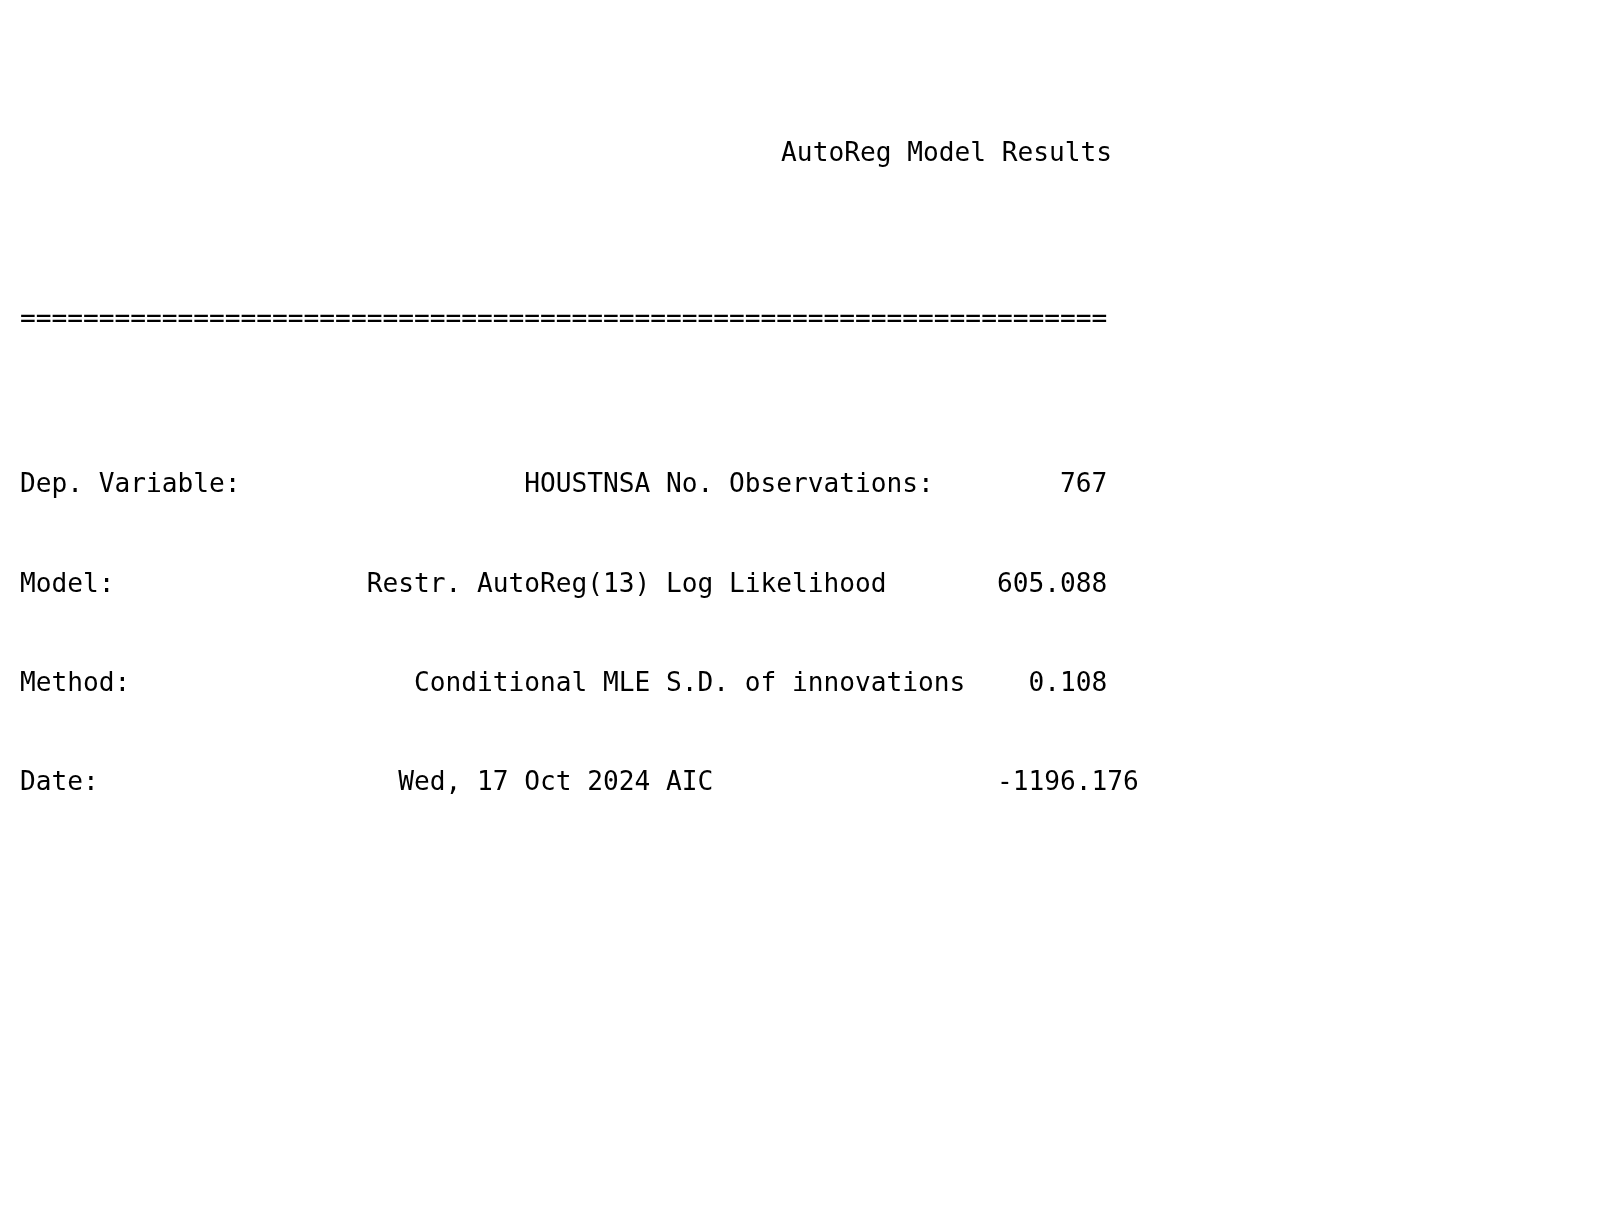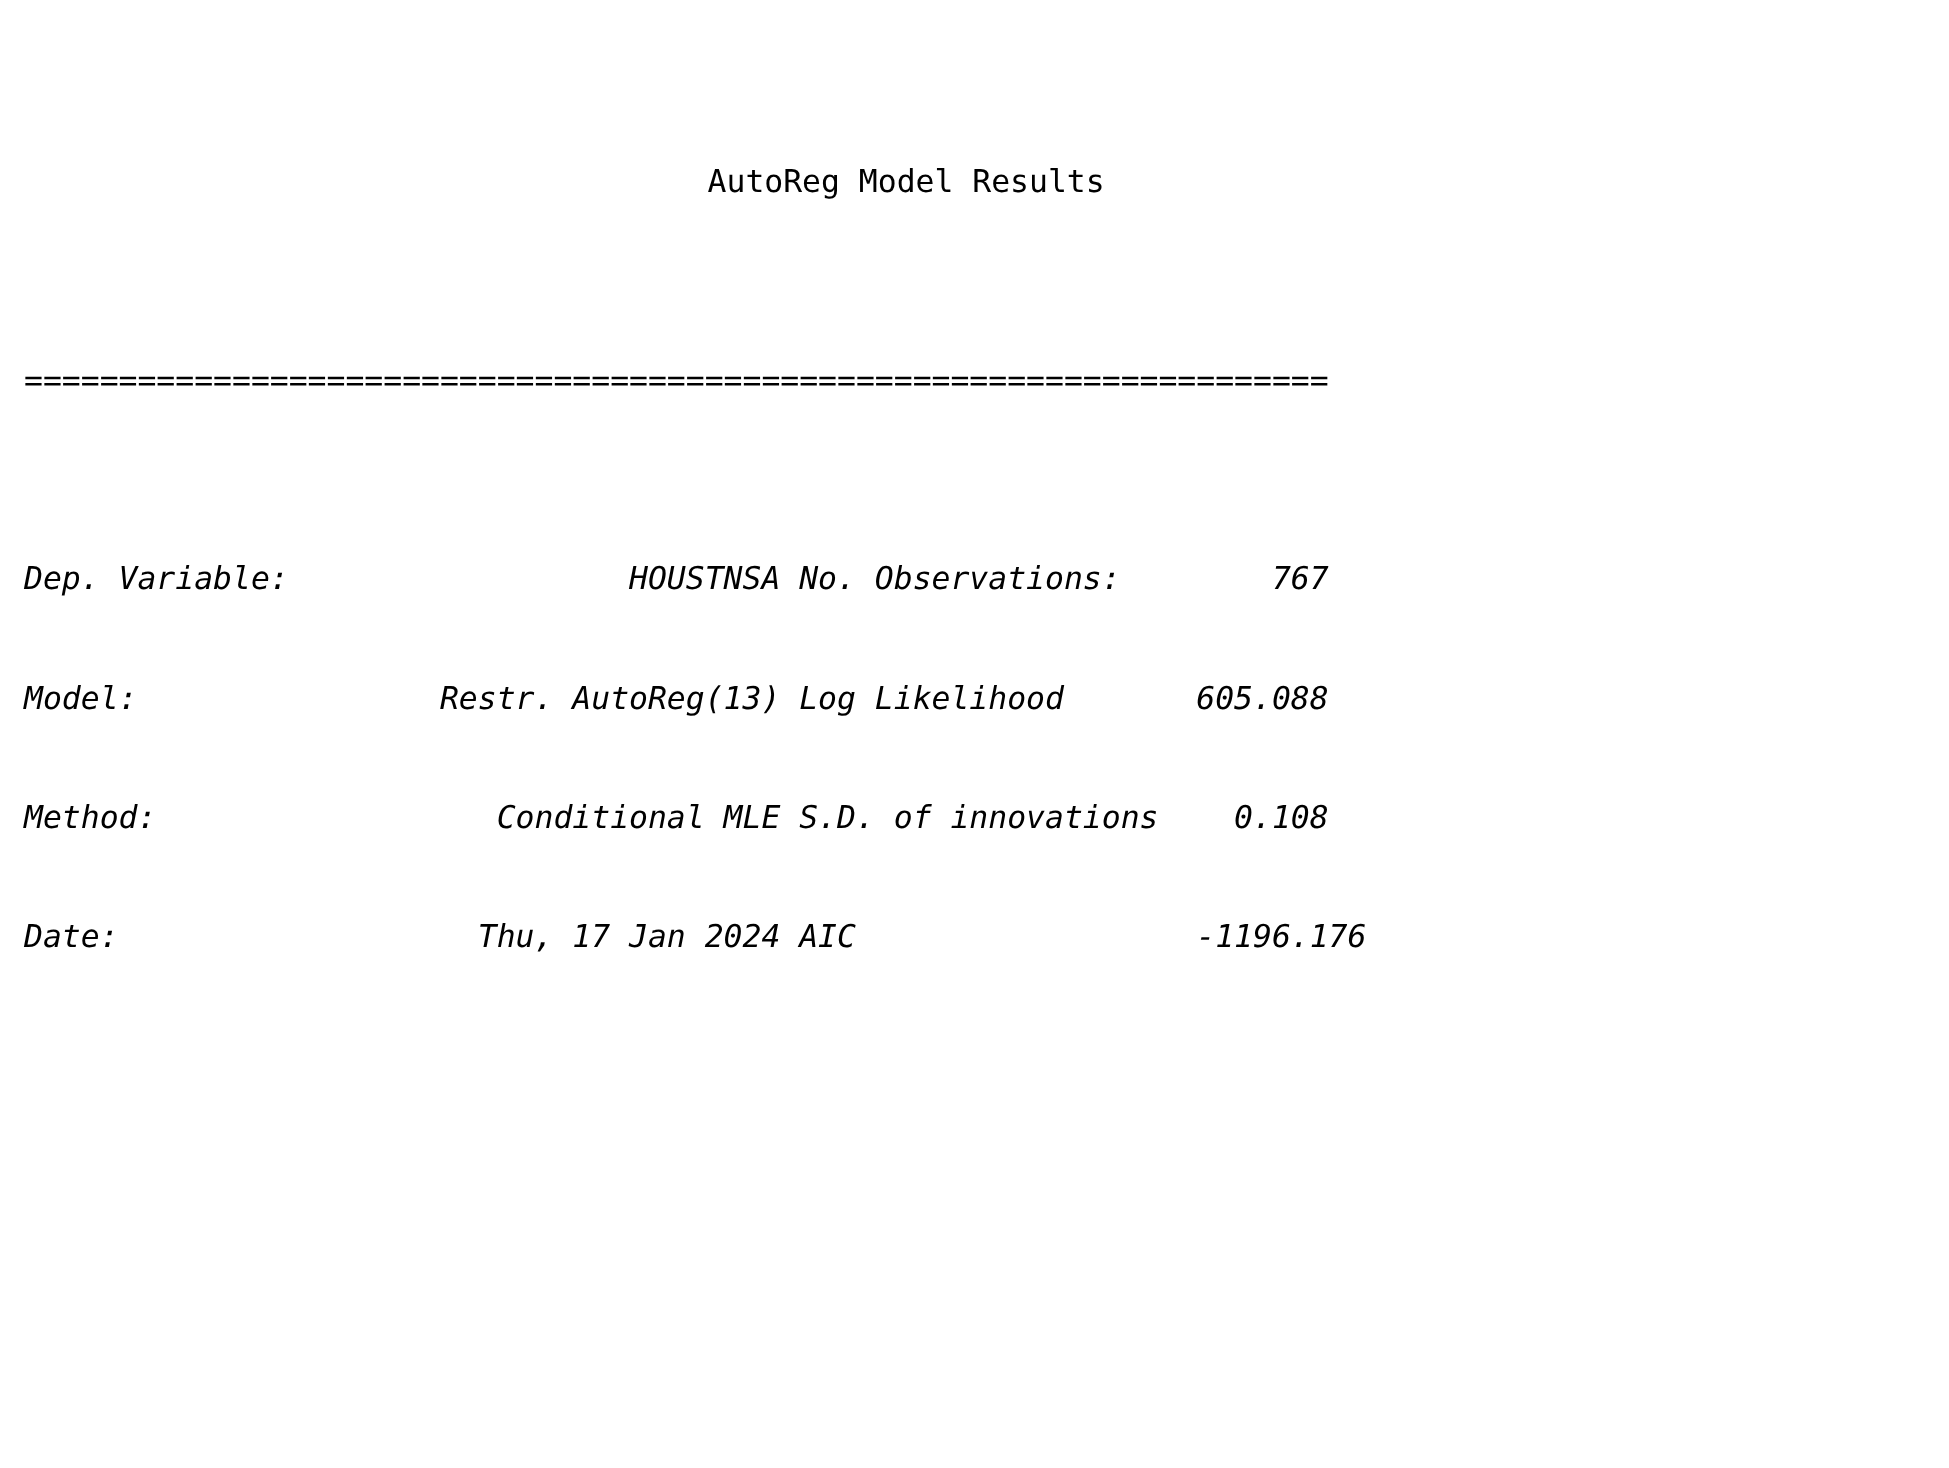--- a/index.html
+++ b/index.html
@@ -27,21 +27,20 @@
     letter-spacing: -0.01px;
     white-space: pre;
     font-variant-ligatures: none;
     -webkit-font-smoothing: antialiased;
   }
 
   .line {
     display: block;
     height: 33.1px;
     white-space: pre;
-    font-style: italic;
   }
 
   
   .rule {
     display: block;
     height: 33.1px;
     white-space: pre;
     overflow: hidden;
     letter-spacing: -0.01px;
   }
@@ -52,30 +51,30 @@
     white-space: pre;
     text-align: center;
   }
 </style>
 </head>
 <body>
 
 <div id="summary">
 
   
-  <span class="title-line" style="text-align: center;">                        AutoReg Model Results</span>
+  <span class="title-line" style="text-align: right;">                        AutoReg Model Results</span>
 
   
   <span class="rule">=====================================================================</span>
 
   
   <span class="line">Dep. Variable:                  HOUSTNSA No. Observations:        767</span>
   <span class="line">Model:                Restr. AutoReg(13) Log Likelihood       605.088</span>
   <span class="line">Method:                  Conditional MLE S.D. of innovations    0.108</span>
-  <span class="line">Date:                   Thu, 17 Jan 2024 AIC                  -1196.176</span>
+  <span class="line">Date:                   Wed, 17 Oct 2024 AIC                  -1196.176</span>
 
   
   
   
   
   
   
   
   
   

